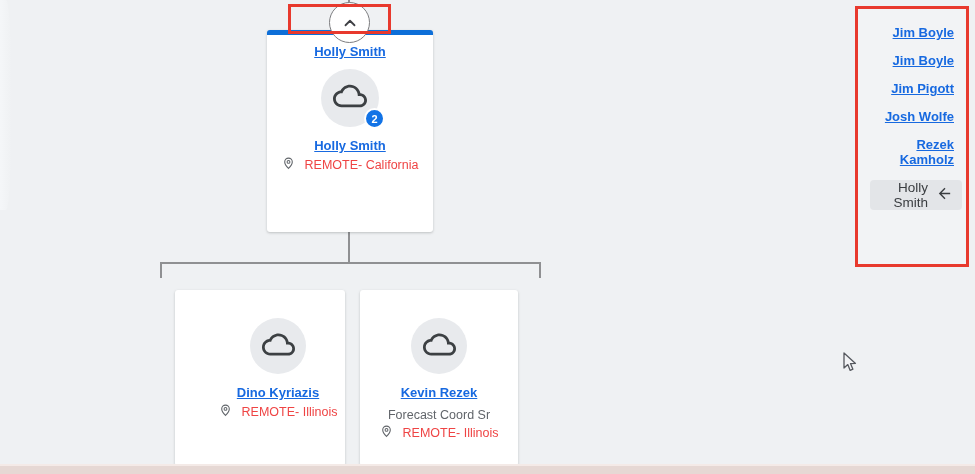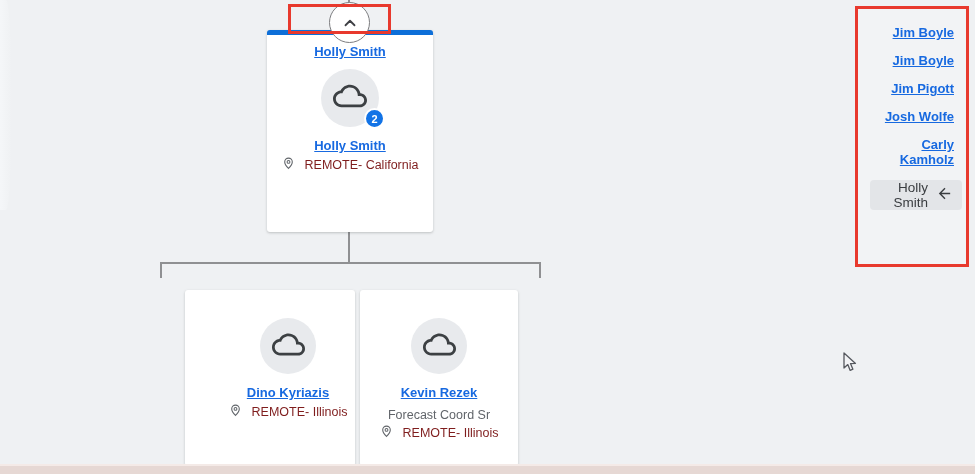--- a/index.html
+++ b/index.html
@@ -50,21 +50,21 @@
     background: #fff;
     border-radius: 3px;
     box-shadow: 0 1px 3px rgba(60,64,67,.18), 0 1px 2px rgba(60,64,67,.10);
     text-align: center;
   }
   .manager-card {
     left: 267px; top: 30px; width: 166px; height: 202px;
     border-top: 5px solid #0d6fd8;
     z-index: 5;
   }
-  .report-card-1 { left: 185px; top: 290px; width: 170px; height: 176px; padding-left: 36px; }
+  .report-card-1 { left: 175px; top: 290px; width: 170px; height: 176px; padding-left: 36px; }
   .report-card-2 { left: 360px; top: 290px; width: 158px; height: 176px; }
 
   .person-link {
     color: #1769e0;
     font-weight: bold;
     font-size: 13px;
     text-decoration: underline;
     cursor: pointer;
     display: inline-block;
   }
@@ -81,21 +81,21 @@
   .badge {
     position: absolute; right: -6px; bottom: -2px;
     width: 21px; height: 21px; border-radius: 50%;
     background: #1273e6; color: #fff;
     border: 2px solid #fff;
     font-size: 11px; font-weight: bold;
     display: flex; align-items: center; justify-content: center;
   }
   .card .name-link { margin-top: 11px; }
   .job-title { margin-top: 7px; font-size: 12.5px; color: #61656a; }
-  .location  { margin-top: 3px; font-size: 12.5px; color: #7f1d1d;
+  .location  { margin-top: 3px; font-size: 12.5px; color: #ef4444;
                display: flex; align-items: center; justify-content: center; gap: 10px; }
   .location svg { flex: 0 0 auto; }
 
   
   .sidebar {
     left: 858px; top: 9px; width: 108px; height: 255px;
     background: #f2f3f5;
     padding: 16px 12px 0 14px;
     text-align: right;
     z-index: 4;
@@ -217,21 +217,21 @@
     </span>
     <span>REMOTE- Illinois</span>
   </div>
 </div>
 
 <div class="abs sidebar">
   <a class="side-link">Jim Boyle</a>
   <a class="side-link">Jim Boyle</a>
   <a class="side-link">Jim Pigott</a>
   <a class="side-link">Josh Wolfe</a>
-  <a class="side-link">Carly Kamholz</a>
+  <a class="side-link">Rezek Kamholz</a>
   <div class="active-row">
     <span class="active-label">Holly Smith</span>
     <span>
       <svg width="17" height="17" viewBox="0 0 24 24" fill="#3a3d40">
         <path d="M20 11H7.8l5.6-5.6L12 4l-8 8 8 8 1.4-1.4L7.8 13H20v-2z"></path>
       </svg>
     </span>
   </div>
 </div>
 

